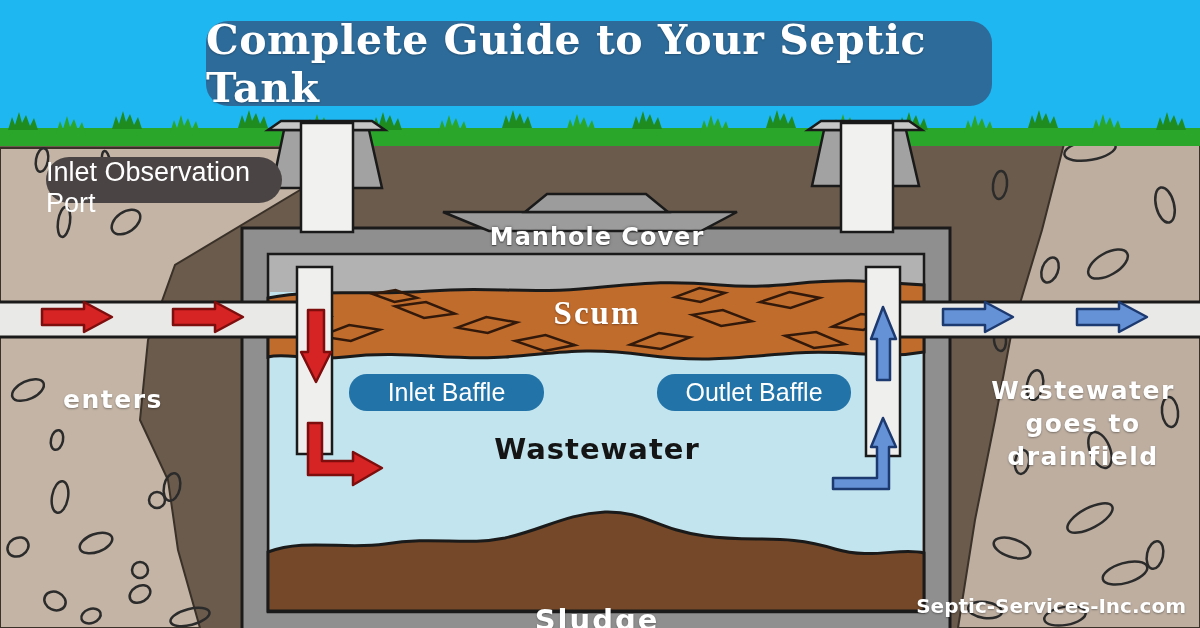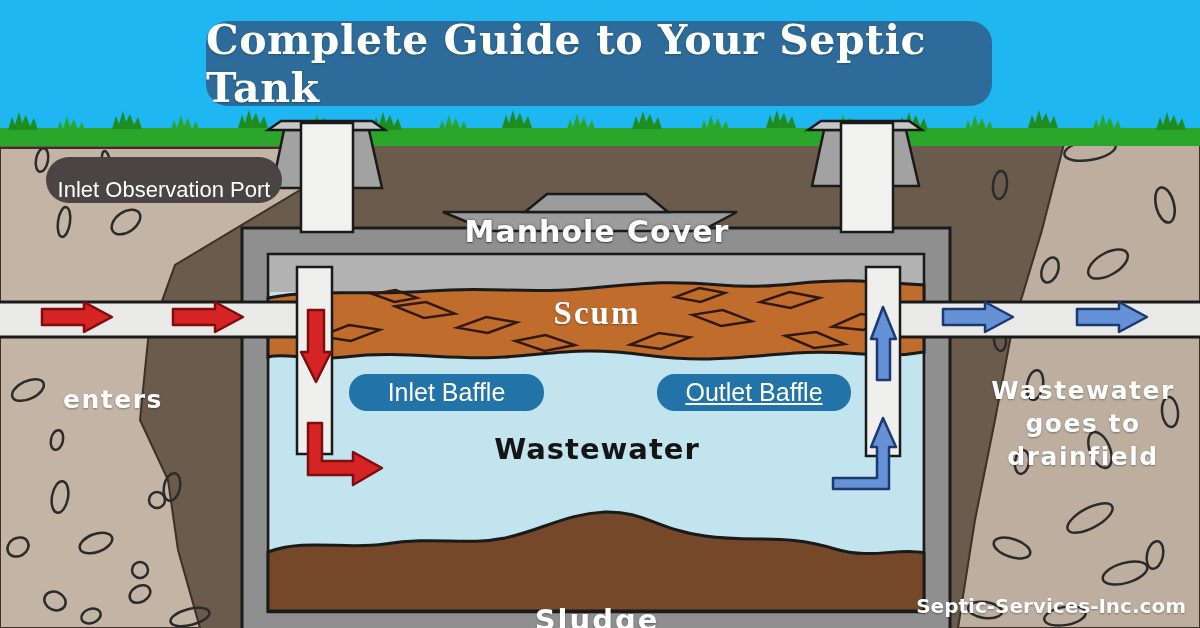--- a/index.html
+++ b/index.html
@@ -5,29 +5,29 @@
   html,body{margin:0;padding:0;background:#101010;}
   .stage{position:relative;width:1200px;height:628px;overflow:hidden;background:#c2410c;
          font-family:"DejaVu Sans","Liberation Sans",sans-serif;}
   .stage svg{position:absolute;left:0;top:0;}
   .lbl{position:absolute;color:#fff;white-space:nowrap;}
   .banner{position:absolute;left:206px;top:21px;width:786px;height:85px;
           background:#2d6b9a;border-radius:22px;display:flex;align-items:center;justify-content:center;}
   .banner span{font-family:"DejaVu Serif","Liberation Serif",serif;font-weight:700;
           font-size:41px;color:#fff;letter-spacing:.5px;text-shadow:0 1px 2px rgba(0,0,0,.25);}
   .pill-dark{position:absolute;left:46px;top:157px;width:236px;height:46px;background:#4a4544;
-          border-radius:23px;display:flex;align-items:flex-end;justify-content:center;
-          font-family:"Liberation Sans",sans-serif;font-size:22px;color:#fff;}
+          border-radius:23px;display:flex;align-items:flex-start;justify-content:center;
+          font-family:"Liberation Sans",sans-serif;font-size:27px;color:#fff;}
   .pill-blue{position:absolute;top:374px;height:37px;background:#2173a8;border-radius:18px;
           display:flex;align-items:center;justify-content:center;
           font-family:"Liberation Sans",sans-serif;font-size:25px;color:#fff;}
   .pill-inlet{left:349px;width:195px;}
-  .pill-outlet{left:657px;width:194px;text-decoration:underline;}
+  .pill-outlet{left:657px;width:194px;}
   .layer-lbl{position:absolute;left:450px;width:294px;text-align:center;font-weight:700;}
-  .manhole{top:214px;font-size:30px;letter-spacing:1px;color:#fff;text-shadow:0 0 3px #555,0 1px 1px #444;}
+  .manhole{top:223px;font-size:24px;letter-spacing:1px;color:#fff;text-shadow:0 0 3px #555,0 1px 1px #444;}
   .scum{top:295px;font-size:33px;letter-spacing:2px;color:#fff;text-shadow:0 1px 2px rgba(60,25,5,.45);font-family:Liberation Serif, serif;}
   .waste{top:432px;font-size:29px;letter-spacing:1px;color:#151515;}
   .sludge{top:563px;font-size:29px;letter-spacing:2px;color:#fff;text-shadow:0 1px 2px rgba(0,0,0,.3);margin-top:40px;}
   .side-note{position:absolute;text-align:center;font-weight:700;font-size:25px;line-height:33px;
           letter-spacing:1.5px;color:#fff;text-shadow:0 1px 2px rgba(0,0,0,.35);}
   .note-left{left:13px;top:383px;width:200px;}
   .note-right{left:972px;top:374px;width:222px;}
   .site{position:absolute;right:14px;top:594px;font-weight:700;font-size:20px;color:#fff;
           text-shadow:0 1px 2px rgba(0,0,0,.35);}
 </style>

